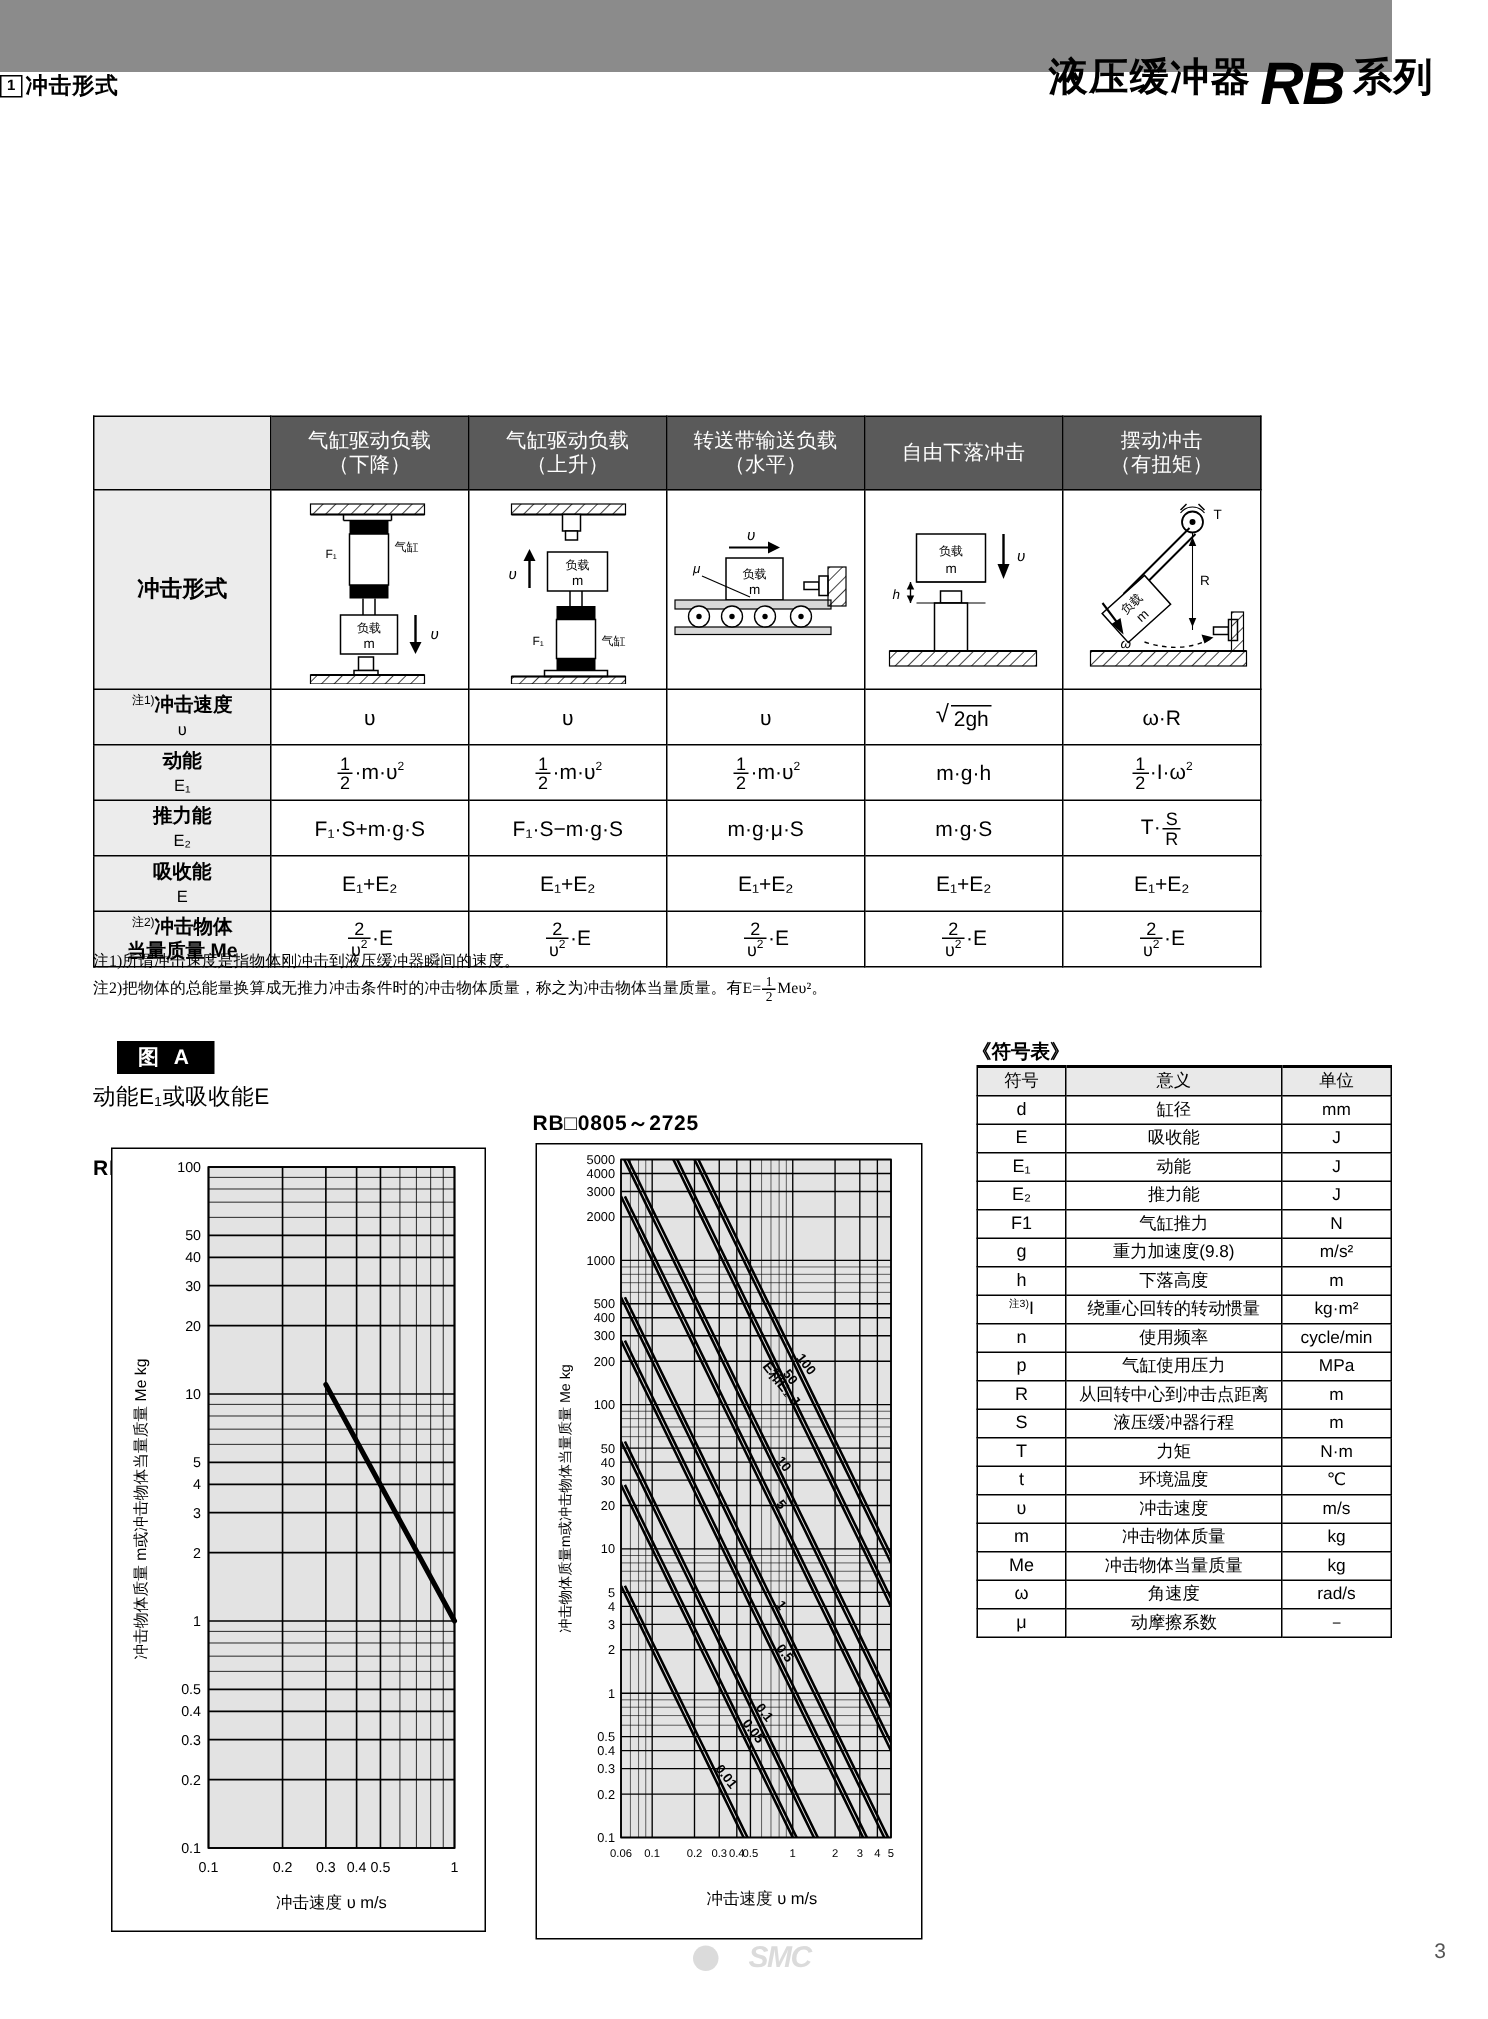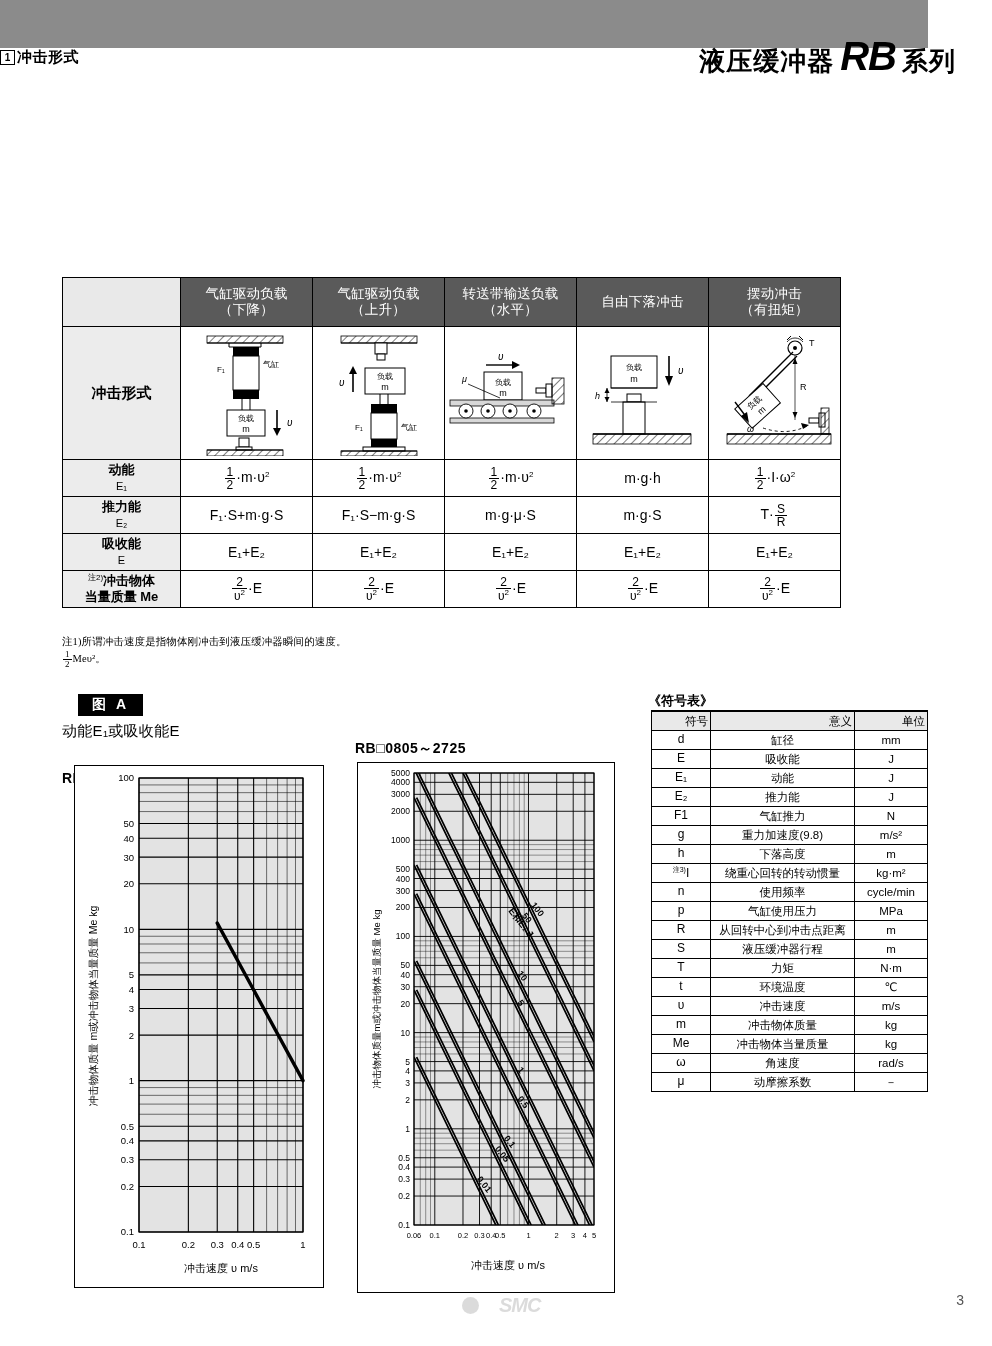--- a/index.html
+++ b/index.html
@@ -5,21 +5,21 @@
 <style>
   html,body{margin:0;padding:0;background:#fff;}
   body{
     width:992px;height:1346px;position:relative;overflow:hidden;
     font-family:"Liberation Sans","DejaVu Sans",sans-serif;
     color:#000;
     -webkit-font-smoothing:antialiased;
   }
 
   
-  #page-header{position:absolute;top:34px;right:36px;display:flex;align-items:flex-end;gap:6px;}
+  #page-header{position:absolute;top:34px;right:36px;display:flex;align-items:flex-start;gap:6px;}
   #page-header .cn{font-size:26px;font-weight:bold;letter-spacing:1px;}
   #page-header .rb{font-size:40px;font-weight:bold;font-style:italic;font-family:Liberation Sans, sans-serif;letter-spacing:-1px;}
   #page-header .series{font-size:26px;font-weight:bold;letter-spacing:1px;}
 
   
   #gray-band{left:0;top:200px;width:928px;height:48px;background:#8b8b8b;}
 
   
   #sec1-title{left:62px;top:258px;display:flex;align-items:center;gap:2px;}
   #sec1-title .num{display:inline-flex;align-items:center;justify-content:center;
@@ -61,21 +61,21 @@
   #chart2-title{position:absolute;left:355px;top:740px;font-size:14px;font-weight:bold;letter-spacing:.5px;}
 
   
   #chart1-frame{position:absolute;left:74px;top:765px;width:248px;height:521px;border:1.5px solid #000;background:#fff;}
   #chart2-frame{position:absolute;left:357px;top:762px;width:256px;height:529px;border:1.5px solid #000;background:#fff;}
 
   
   #symtab-title{position:absolute;left:648px;top:692px;font-size:13px;font-weight:bold;}
   #symbol-table{position:absolute;left:651px;top:710px;width:277px;border-collapse:collapse;font-size:11px;}
   #symbol-table td,#symbol-table th{border:1px solid #000;text-align:center;padding:1px 2px;height:16px;line-height:1.1;}
-  #symbol-table thead th{background:#e9e9e9;font-weight:normal;font-size:11.5px;border-top:2.5px solid #000;text-align:right;}
+  #symbol-table thead th{background:#e9e9e9;font-weight:normal;font-size:11.5px;border-top:2.5px solid #000;}
   #symbol-table td.sym{width:54px;font-size:12px;}
   #symbol-table td.mean{font-size:11.5px;}
   #symbol-table td.unit{width:68px;font-size:11.5px;}
   #symbol-table .notemark{font-size:7px;vertical-align:super;}
 
   
   #smc-logo{position:absolute;left:462px;top:1294px;display:flex;align-items:center;gap:20px;opacity:.35;}
   #smc-logo .mark{width:17px;height:17px;border-radius:50%;background:#9a9a9a;}
   #smc-logo .wordmark{font-size:20px;font-weight:bold;color:#9a9a9a;letter-spacing:-1px;font-style:italic;}
   #page-number{position:absolute;right:28px;top:1292px;font-size:14px;color:#555;}
@@ -303,20 +303,33 @@
           <rect x="96" y="88" width="10" height="5" fill="#fff" stroke="#000"></rect>
           <rect x="106" y="83" width="6" height="14" fill="#fff" stroke="#000"></rect>
           <rect x="108" y="78" width="8" height="26" fill="url(#hatchA)" stroke="#000" stroke-width=".8"></rect>
 
           <rect x="14" y="104" width="104" height="10" fill="url(#hatchA)" stroke="#000" stroke-width=".8"></rect>
           <line x1="14" y1="104" x2="118" y2="104" stroke="#000" stroke-width="1.3"></line>
         </svg>
       </td>
     </tr>
 
+    <tr>
+      <td class="rowhdr">
+        <span class="note">注1)</span><span>冲击速度</span>
+        <br><span class="sub">υ</span>
+      </td>
+      <td class="formula">υ</td>
+      <td class="formula">υ</td>
+      <td class="formula">υ</td>
+      <td class="formula">
+        <span class="sq"><span class="bar">2gh</span></span>
+      </td>
+      <td class="formula">ω·R</td>
+    </tr>
 
     <tr>
       <td class="rowhdr">
         <span>动能</span><br>
         <span class="sub">E₁</span>
       </td>
       <td class="formula">
         <span class="frac"><span class="n">1</span><span class="d">2</span></span>·m·υ<sup>2</sup>
       </td>
       <td class="formula">
@@ -377,21 +390,21 @@
       <td class="formula">
         <span class="frac"><span class="n">2</span><span class="d">υ<sup>2</sup></span></span>·E
       </td>
     </tr>
   </tbody>
 </table>
 
 <div id="notes">
   <div class="nl">注1)所谓冲击速度是指物体刚冲击到液压缓冲器瞬间的速度。</div>
   <div class="nl">
-    <span class="frac"><span class="n" style="font-size:9px">1</span><span class="d" style="font-size:9px">2</span></span><span>Meυ²。</span>
+    <span>注2)把物体的总能量换算成无推力冲击条件时的冲击物体质量，称之为冲击物体当量质量。有E=</span><span class="frac"><span class="n" style="font-size:9px">1</span><span class="d" style="font-size:9px">2</span></span><span>Meυ²。</span>
   </div>
 </div>
 
 <div id="figA-tag">图 A</div>
 <div id="figA-sub">动能E₁或吸收能E</div>
 <div id="chart1-title">RB0604</div>
 <div id="chart2-title">RB□0805～2725</div>
 
 <div id="chart1-frame">
   <svg width="245" height="518" viewBox="0 0 245 518">

